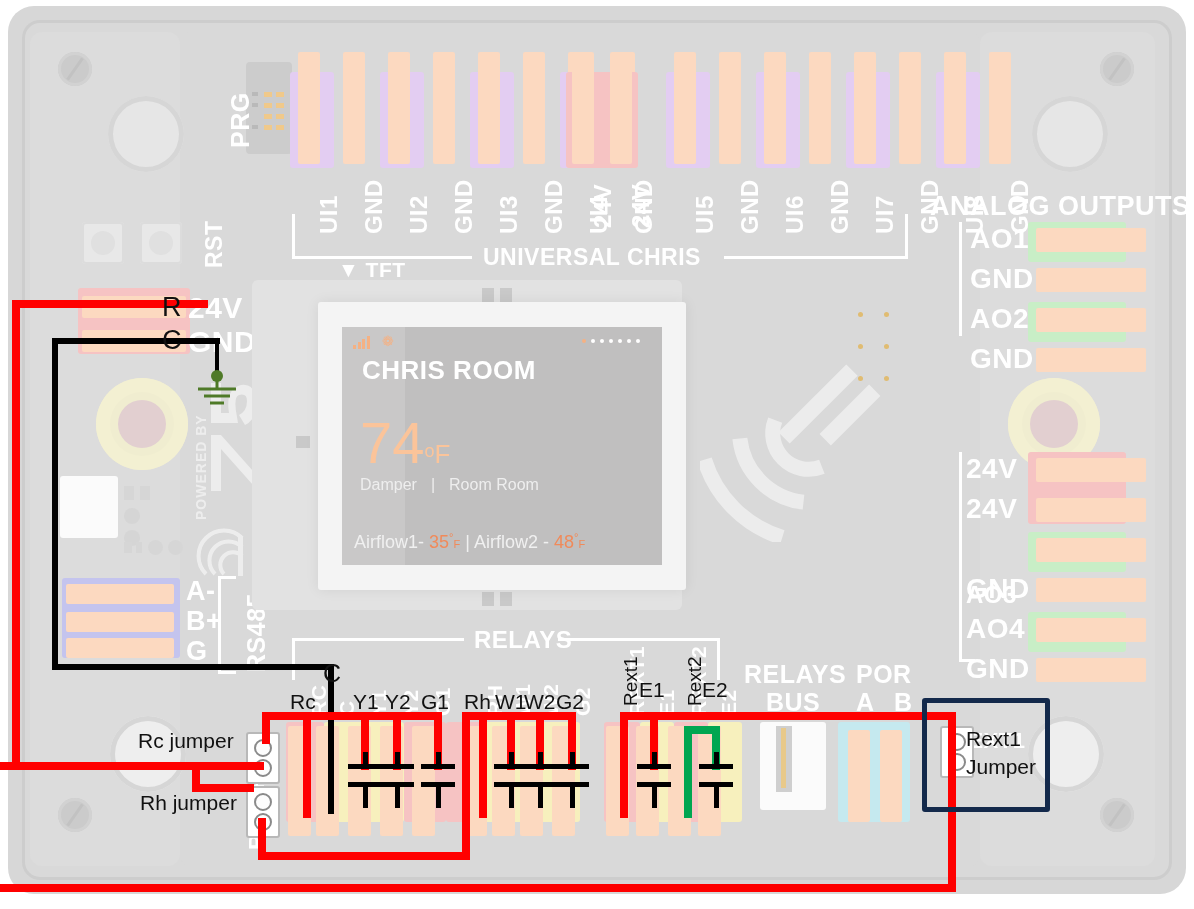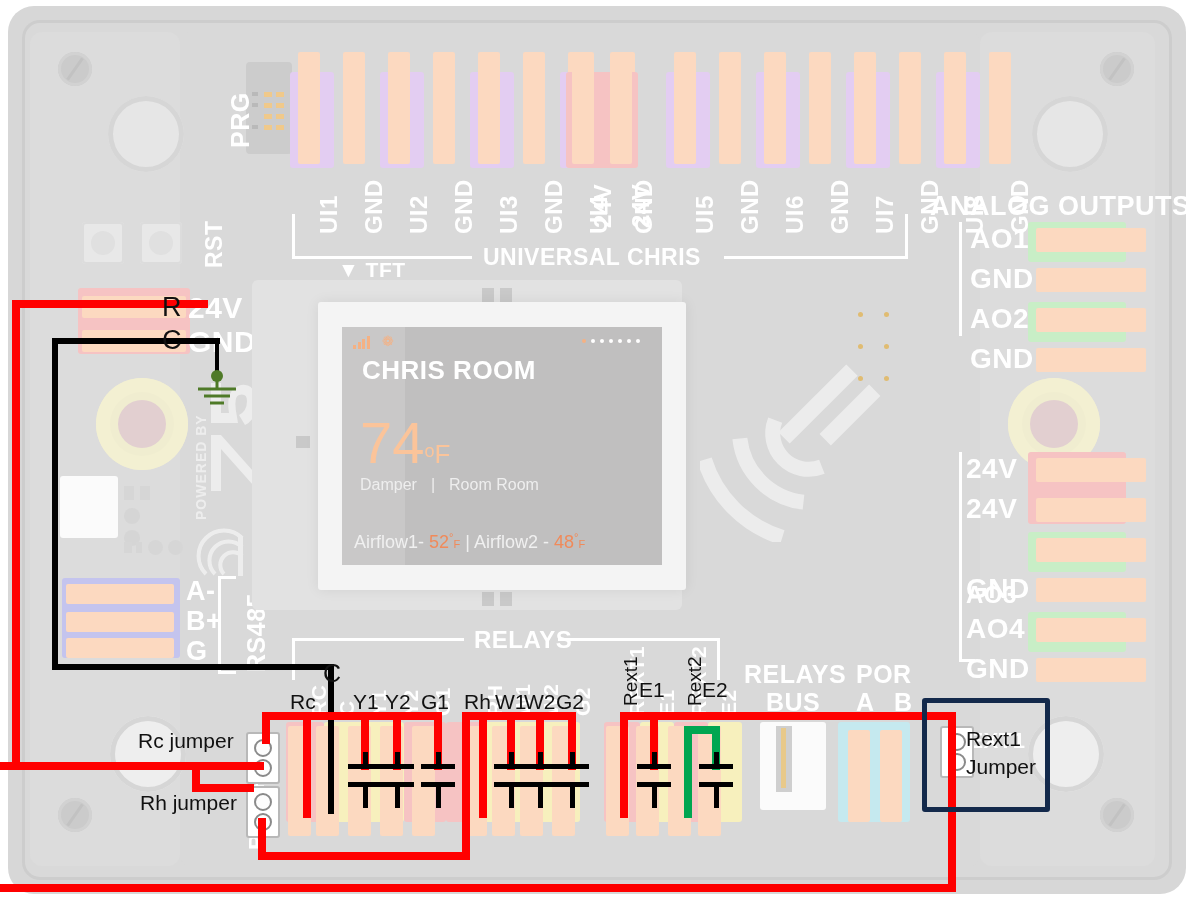--- a/index.html
+++ b/index.html
@@ -270,21 +270,21 @@
       </div>
       <div style="display:flex;gap:14px;margin-top:6px;">
         <span class="tft-lbl">Damper</span>
         <span class="tft-lbl">|</span>
         <span class="tft-lbl">Room Room</span>
       </div>
     </div>
 
     <div class="tft-foot">
       <span>Airflow1-</span>
-      <span class="o">52</span><span class="o" style="font-size:11px;vertical-align:super;">°</span><span class="o" style="font-size:11px;">F</span>
+      <span class="o">35</span><span class="o" style="font-size:11px;vertical-align:super;">°</span><span class="o" style="font-size:11px;">F</span>
       <span>|</span>
       <span>Airflow2 -</span>
       <span class="o">48</span><span class="o" style="font-size:11px;vertical-align:super;">°</span><span class="o" style="font-size:11px;">F</span>
     </div>
   </div>
 
   <div class="wm" style="left:700px;top:352px;opacity:.5;">
     <svg width="190" height="190" viewBox="0 0 190 190">
       <g fill="none" stroke="#ffffff" stroke-width="15" transform="rotate(-45 95 95)">
         <path d="M 22 150 A 118 118 0 0 1 22 40"></path>

